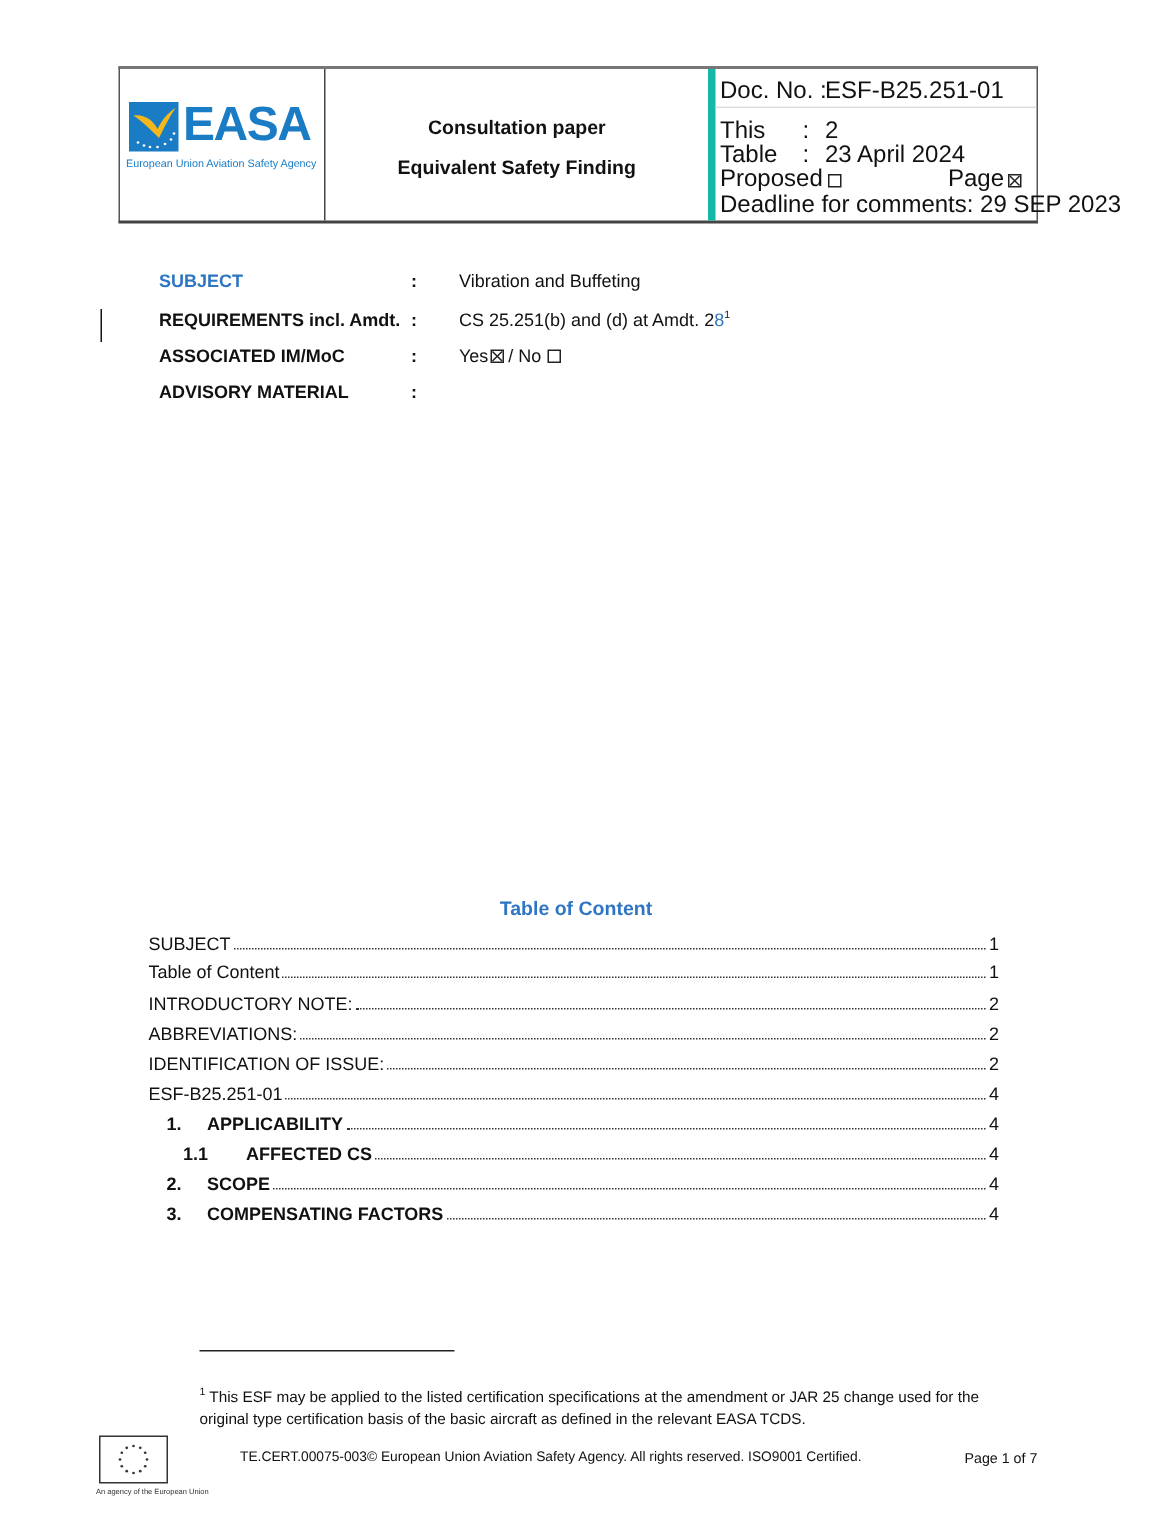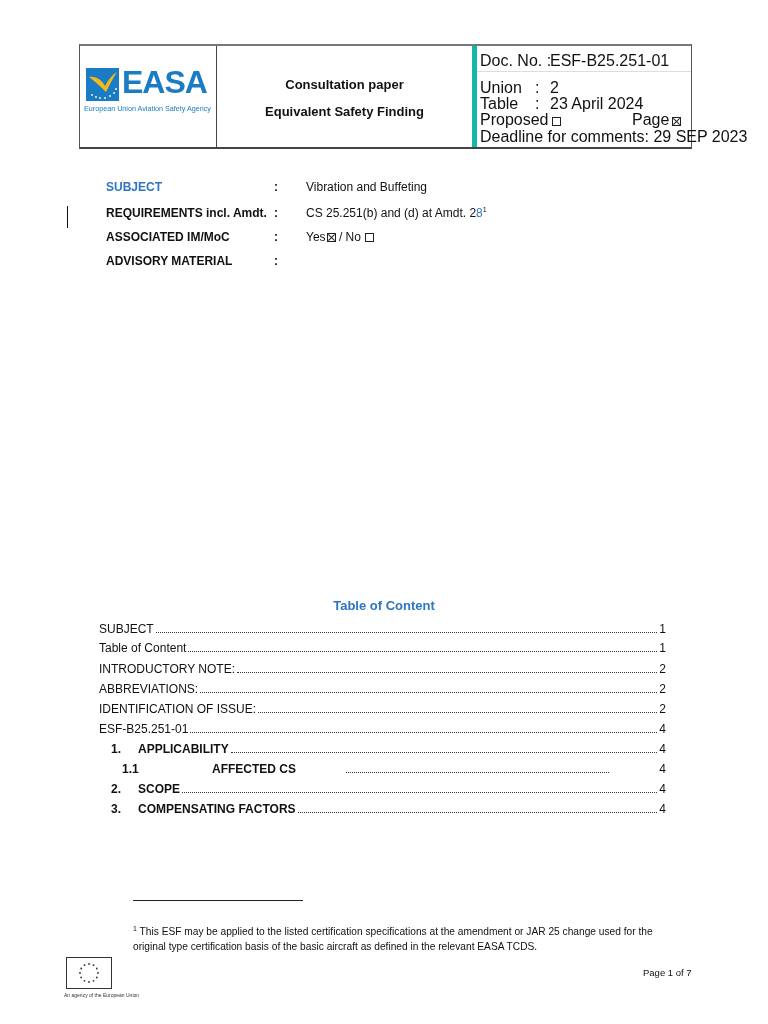--- a/index.html
+++ b/index.html
@@ -81,21 +81,21 @@
     <div class="title-line2">Equivalent Safety Finding</div>
   </div>
 
   <div class="info-cell">
     <div class="info-row" style="top:6px;">
       <span>Doc. No. :</span>
       <span style="position:absolute; left:70px;">ESF-B25.251-01</span>
     </div>
     <div style="position:absolute; left:0; right:0; top:25px; height:1px; background:#ddd;"></div>
     <div class="info-row" style="top:33px;">
-      <span>Union</span>
+      <span>This</span>
       <span class="info-sep" style="left:55px;">:</span>
       <span style="position:absolute; left:70px;">2</span>
     </div>
     <div class="info-row" style="top:49px;">
       <span>Table</span>
       <span class="info-sep" style="left:55px;">:</span>
       <span style="position:absolute; left:70px;">23 April 2024</span>
     </div>
     <div class="info-row" style="top:65px;">
       <span>Proposed</span><span class="cb"></span>
@@ -160,21 +160,21 @@
   <span class="lbl">ESF-B25.251-01</span>
     <span class="dots"></span>
     <span class="pg">4</span>
 </div>
 <div class="toc-row bold" style="top:742px; left:111px; width:555px;">
   <span class="lbl" style="width:27px;">1.</span>
     <span class="lbl">APPLICABILITY</span>
     <span class="dots"></span>
     <span class="pg">4</span>
 </div>
-<div class="toc-row bold" style="top:762px; left:122px; width:544px;gap:48px;">
+<div class="toc-row bold" style="top:762px; left:122px; width:544px;">
   <span class="lbl" style="width:42px;">1.1</span>
     <span class="lbl">AFFECTED CS</span>
     <span class="dots"></span>
     <span class="pg">4</span>
 </div>
 <div class="toc-row bold" style="top:782px; left:111px; width:555px;">
   <span class="lbl" style="width:27px;">2.</span>
     <span class="lbl">SCOPE</span>
     <span class="dots"></span>
     <span class="pg">4</span>
@@ -204,14 +204,15 @@
         <circle cx="17.5" cy="22.8" r="0.9"></circle>
         <circle cx="14.2" cy="19.5" r="0.9"></circle>
       <circle cx="13" cy="15" r="0.9"></circle>
         <circle cx="14.2" cy="10.5" r="0.9"></circle>
         <circle cx="17.5" cy="7.2" r="0.9"></circle>
     </g>
   </svg>
 </div>
 <div class="eu-sub">An agency of the European Union</div>
 <div class="footer-text">
+  <div>TE.CERT.00075-003© European Union Aviation Safety Agency. All rights reserved. ISO9001 Certified.</div>
 </div>
 <div class="page-no">Page 1 of 7</div>
 
 </body></html>

